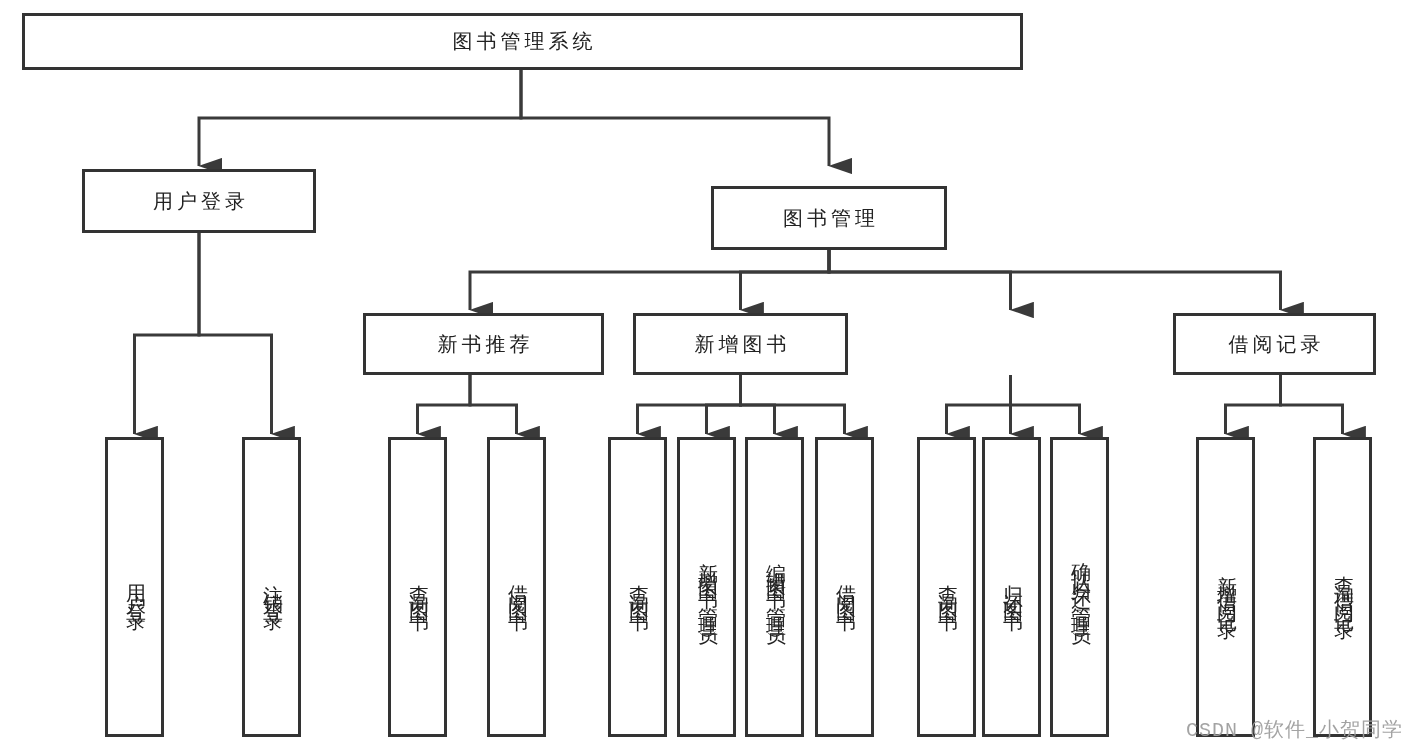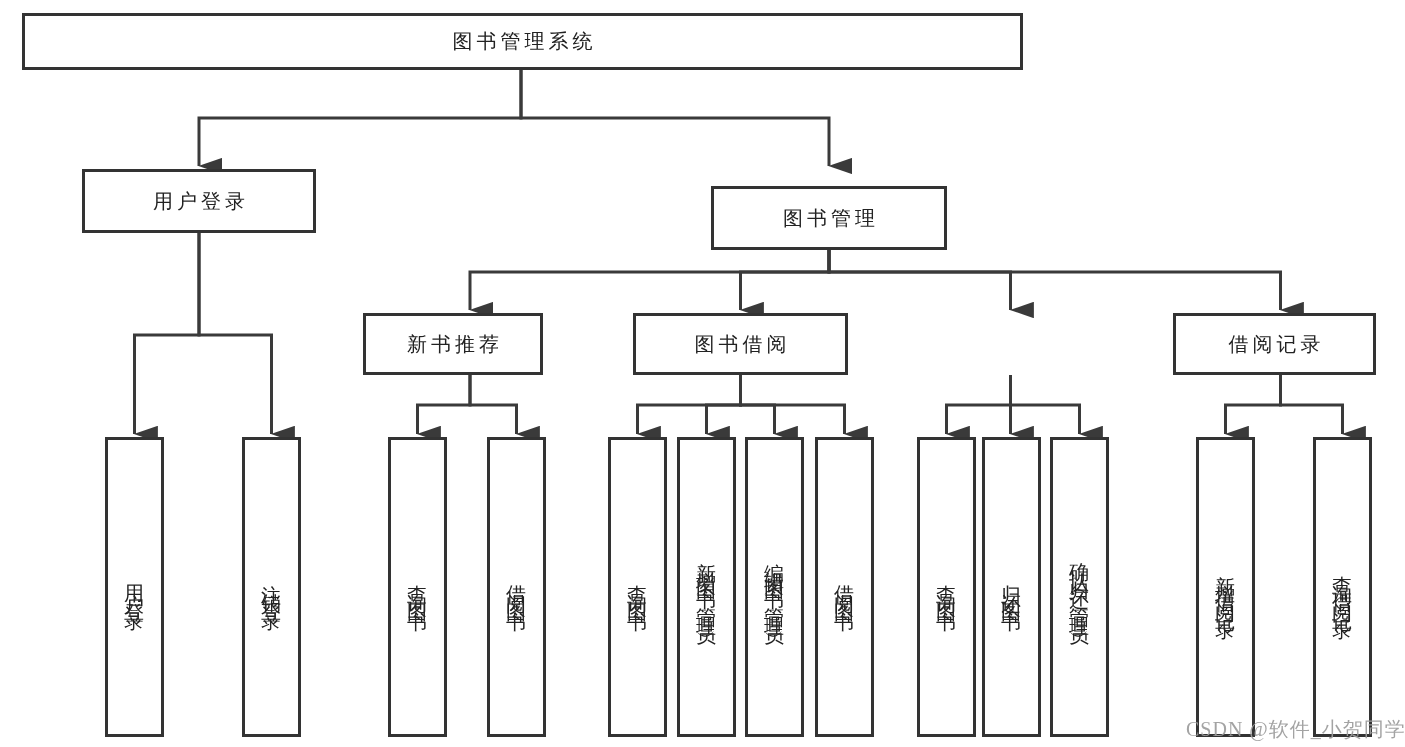--- a/index.html
+++ b/index.html
@@ -1,21 +1,21 @@
 <!DOCTYPE html>
 <html><head>
 <meta charset="utf-8">
 <style>
   html, body { margin: 0; padding: 0; background: #ffffff; }
   .stage {
     position: relative;
     width: 1405px;
     height: 747px;
     background: #ffffff;
-    font-family: Liberation Serif, serif;
+    font-family: Liberation Mono, monospace;
     overflow: hidden;
   }
   .edges {
     position: absolute;
     left: 0; top: 0;
     z-index: 0;
   }
   .node {
     position: absolute;
     background: #ffffff;
@@ -55,21 +55,21 @@
     font-size: 20px;
     color: rgba(158,158,158,0.95);
     letter-spacing: 1px;
     z-index: 5;
     white-space: nowrap;
   }
   
   .n-root  { left: 22px;   top: 13px;  width: 1001px; height: 57px; }
   .n-b0    { left: 82px;   top: 169px; width: 234px;  height: 64px; }
   .n-b1    { left: 711px;  top: 169px; width: 236px;  height: 64px; margin-top: 17px; }
-  .n-g0    { left: 363px;  top: 313px; width: 180px;  height: 62px; }
+  .n-g0    { left: 363px;  top: 313px; width: 241px;  height: 62px; }
   .n-g1    { left: 633px;  top: 313px; width: 215px;  height: 62px; }
   .n-g2    { left: 903px;  top: 313px; width: 215px;  height: 62px; }
   .n-g3    { left: 1173px; top: 313px; width: 203px;  height: 62px; }
   .n-l0  { left: 105px;  top: 437px; }
   .n-l1  { left: 242px;  top: 437px; }
   .n-l2  { left: 388px;  top: 437px; }
   .n-l3  { left: 487px;  top: 437px; }
   .n-l4  { left: 608px;  top: 437px; }
   .n-l5  { left: 677px;  top: 437px; }
   .n-l6  { left: 745px;  top: 437px; }
@@ -119,21 +119,21 @@
       <path d="M1280.5,375 V405 H1342.5 V434" marker-end="url(#arrow)"></path>
     </g>
   </svg>
 
   <div class="node hbox n-root">图书管理系统</div>
 
   <div class="node hbox n-b0">用户登录</div>
   <div class="node hbox n-b1">图书管理</div>
 
   <div class="node hbox n-g0">新书推荐</div>
-  <div class="node hbox n-g1">图书借阅</div>
+  <div class="node hbox n-g1">新增图书</div>
   <div class="node hbox n-g3">借阅记录</div>
 
   <div class="node vbox n-l0">
     <span class="vtext">用户登录</span>
   </div>
   <div class="node vbox n-l1">
     <span class="vtext">注销登录</span>
   </div>
 
   <div class="node vbox n-l2">

